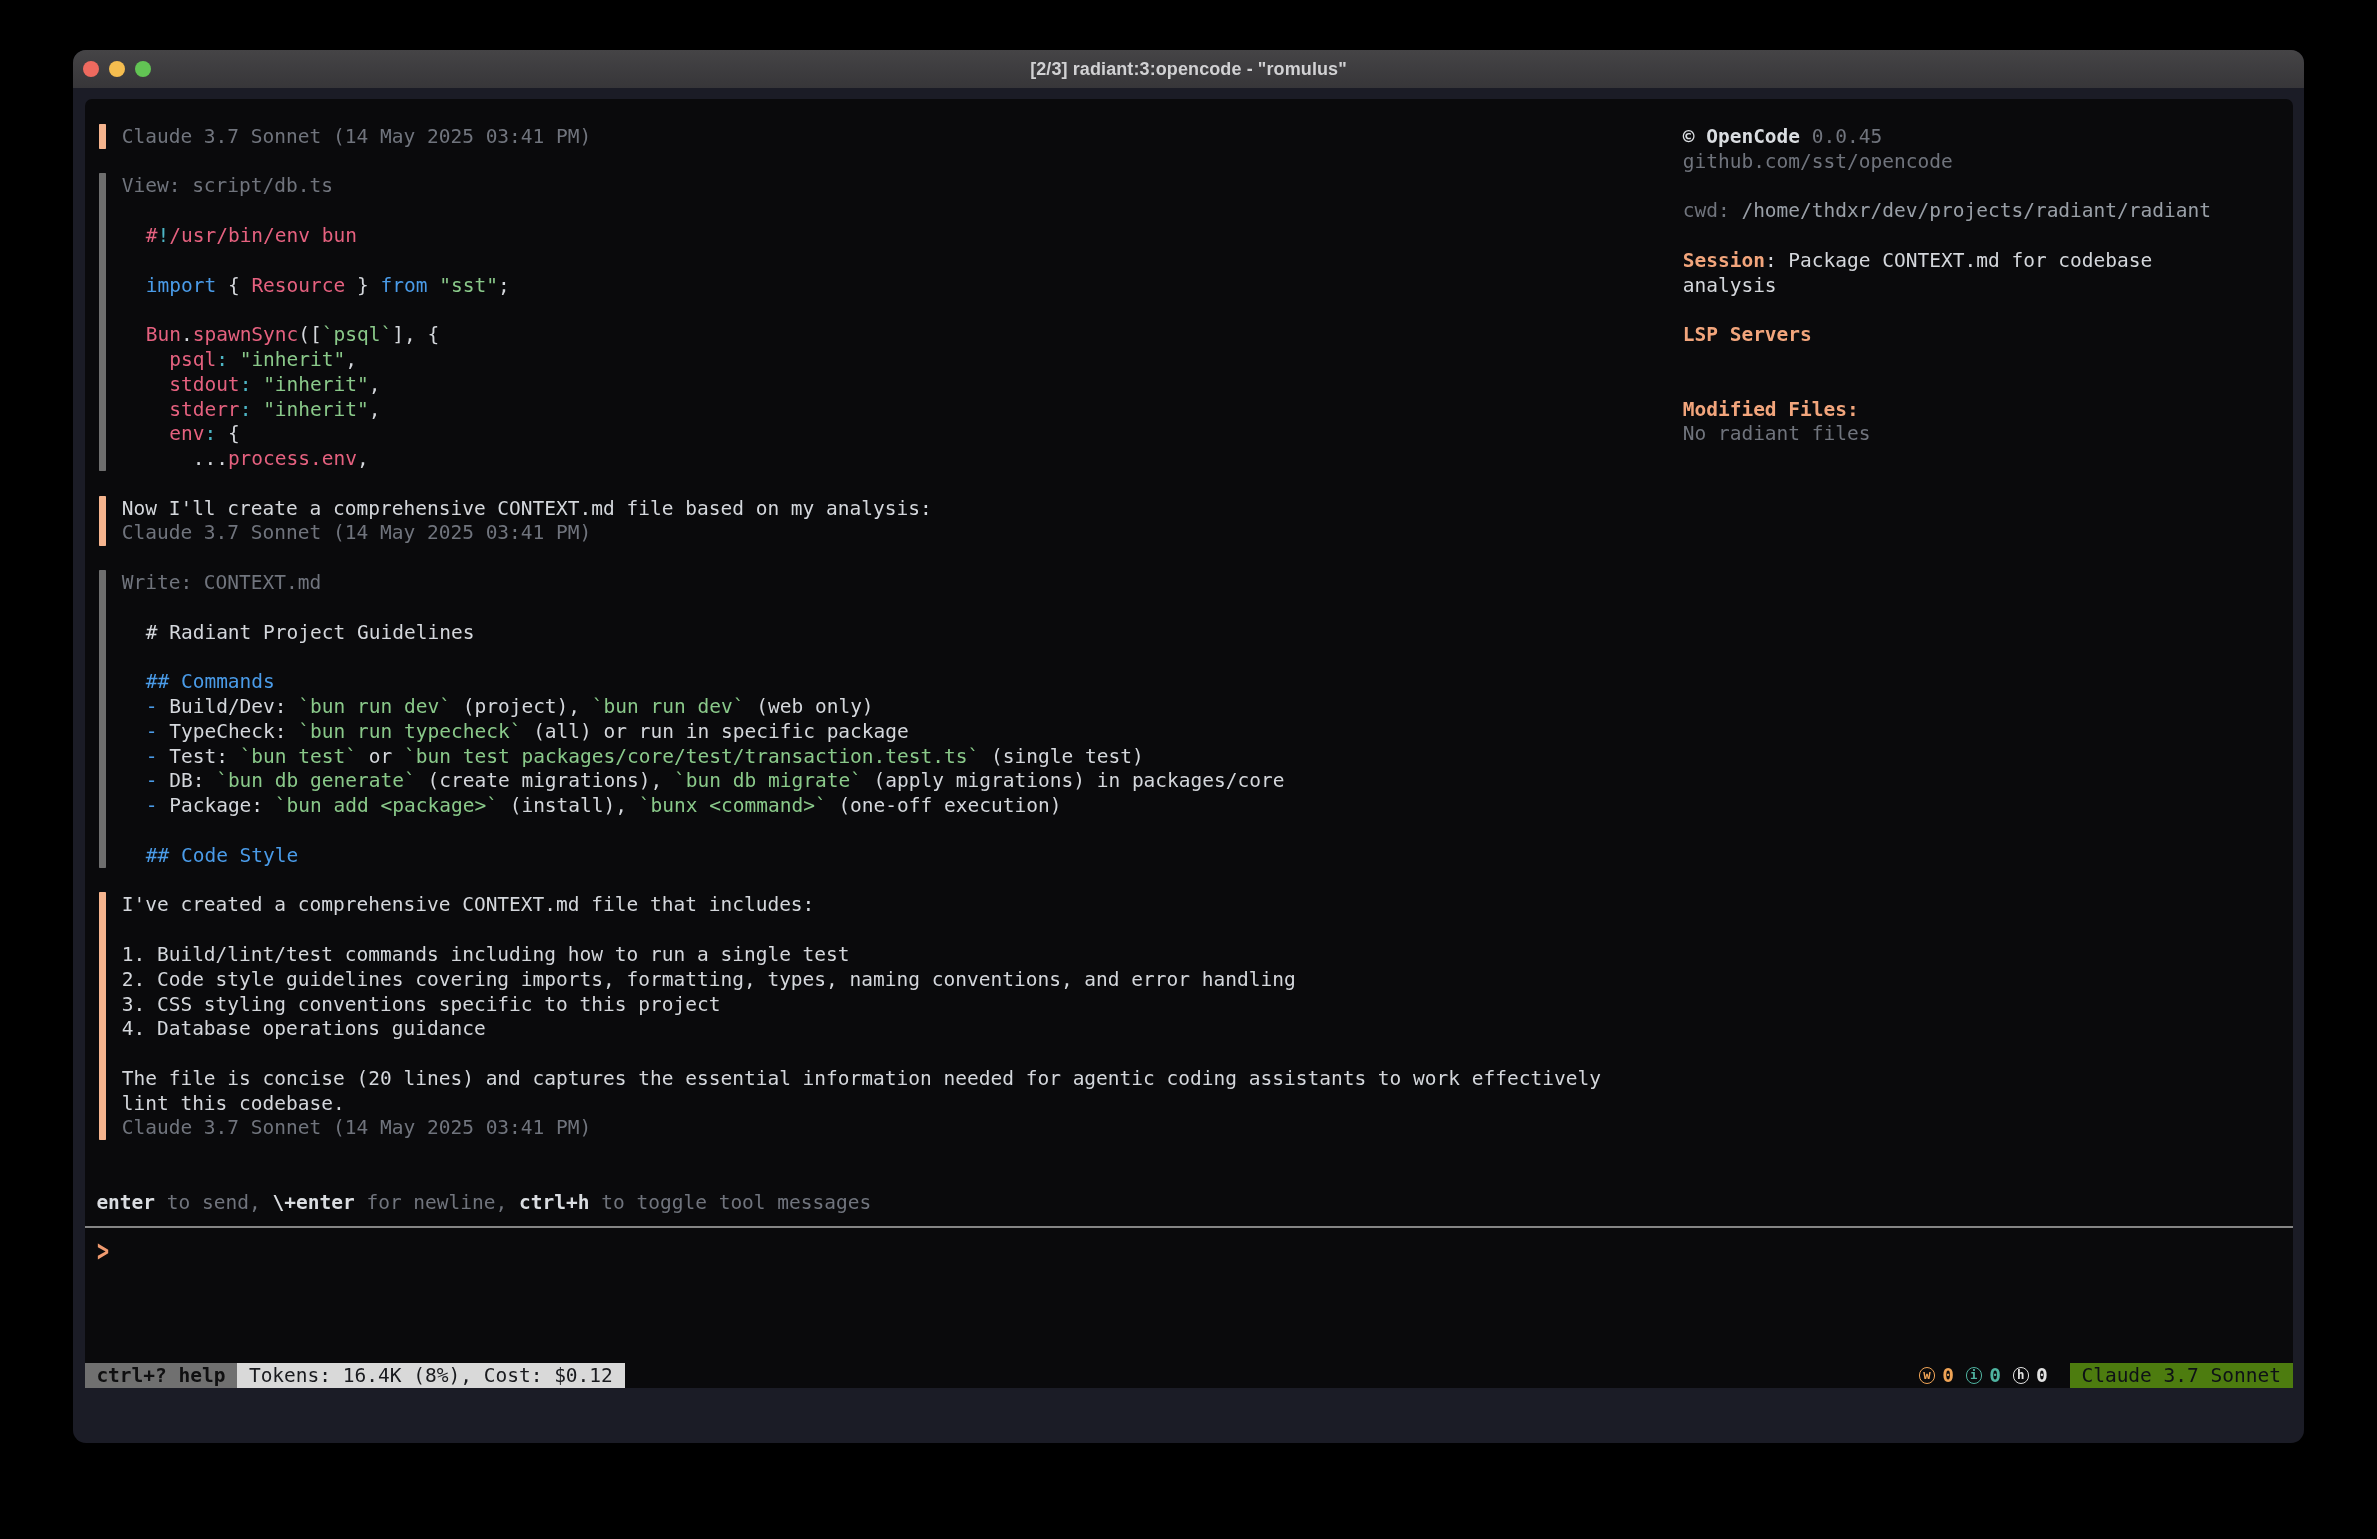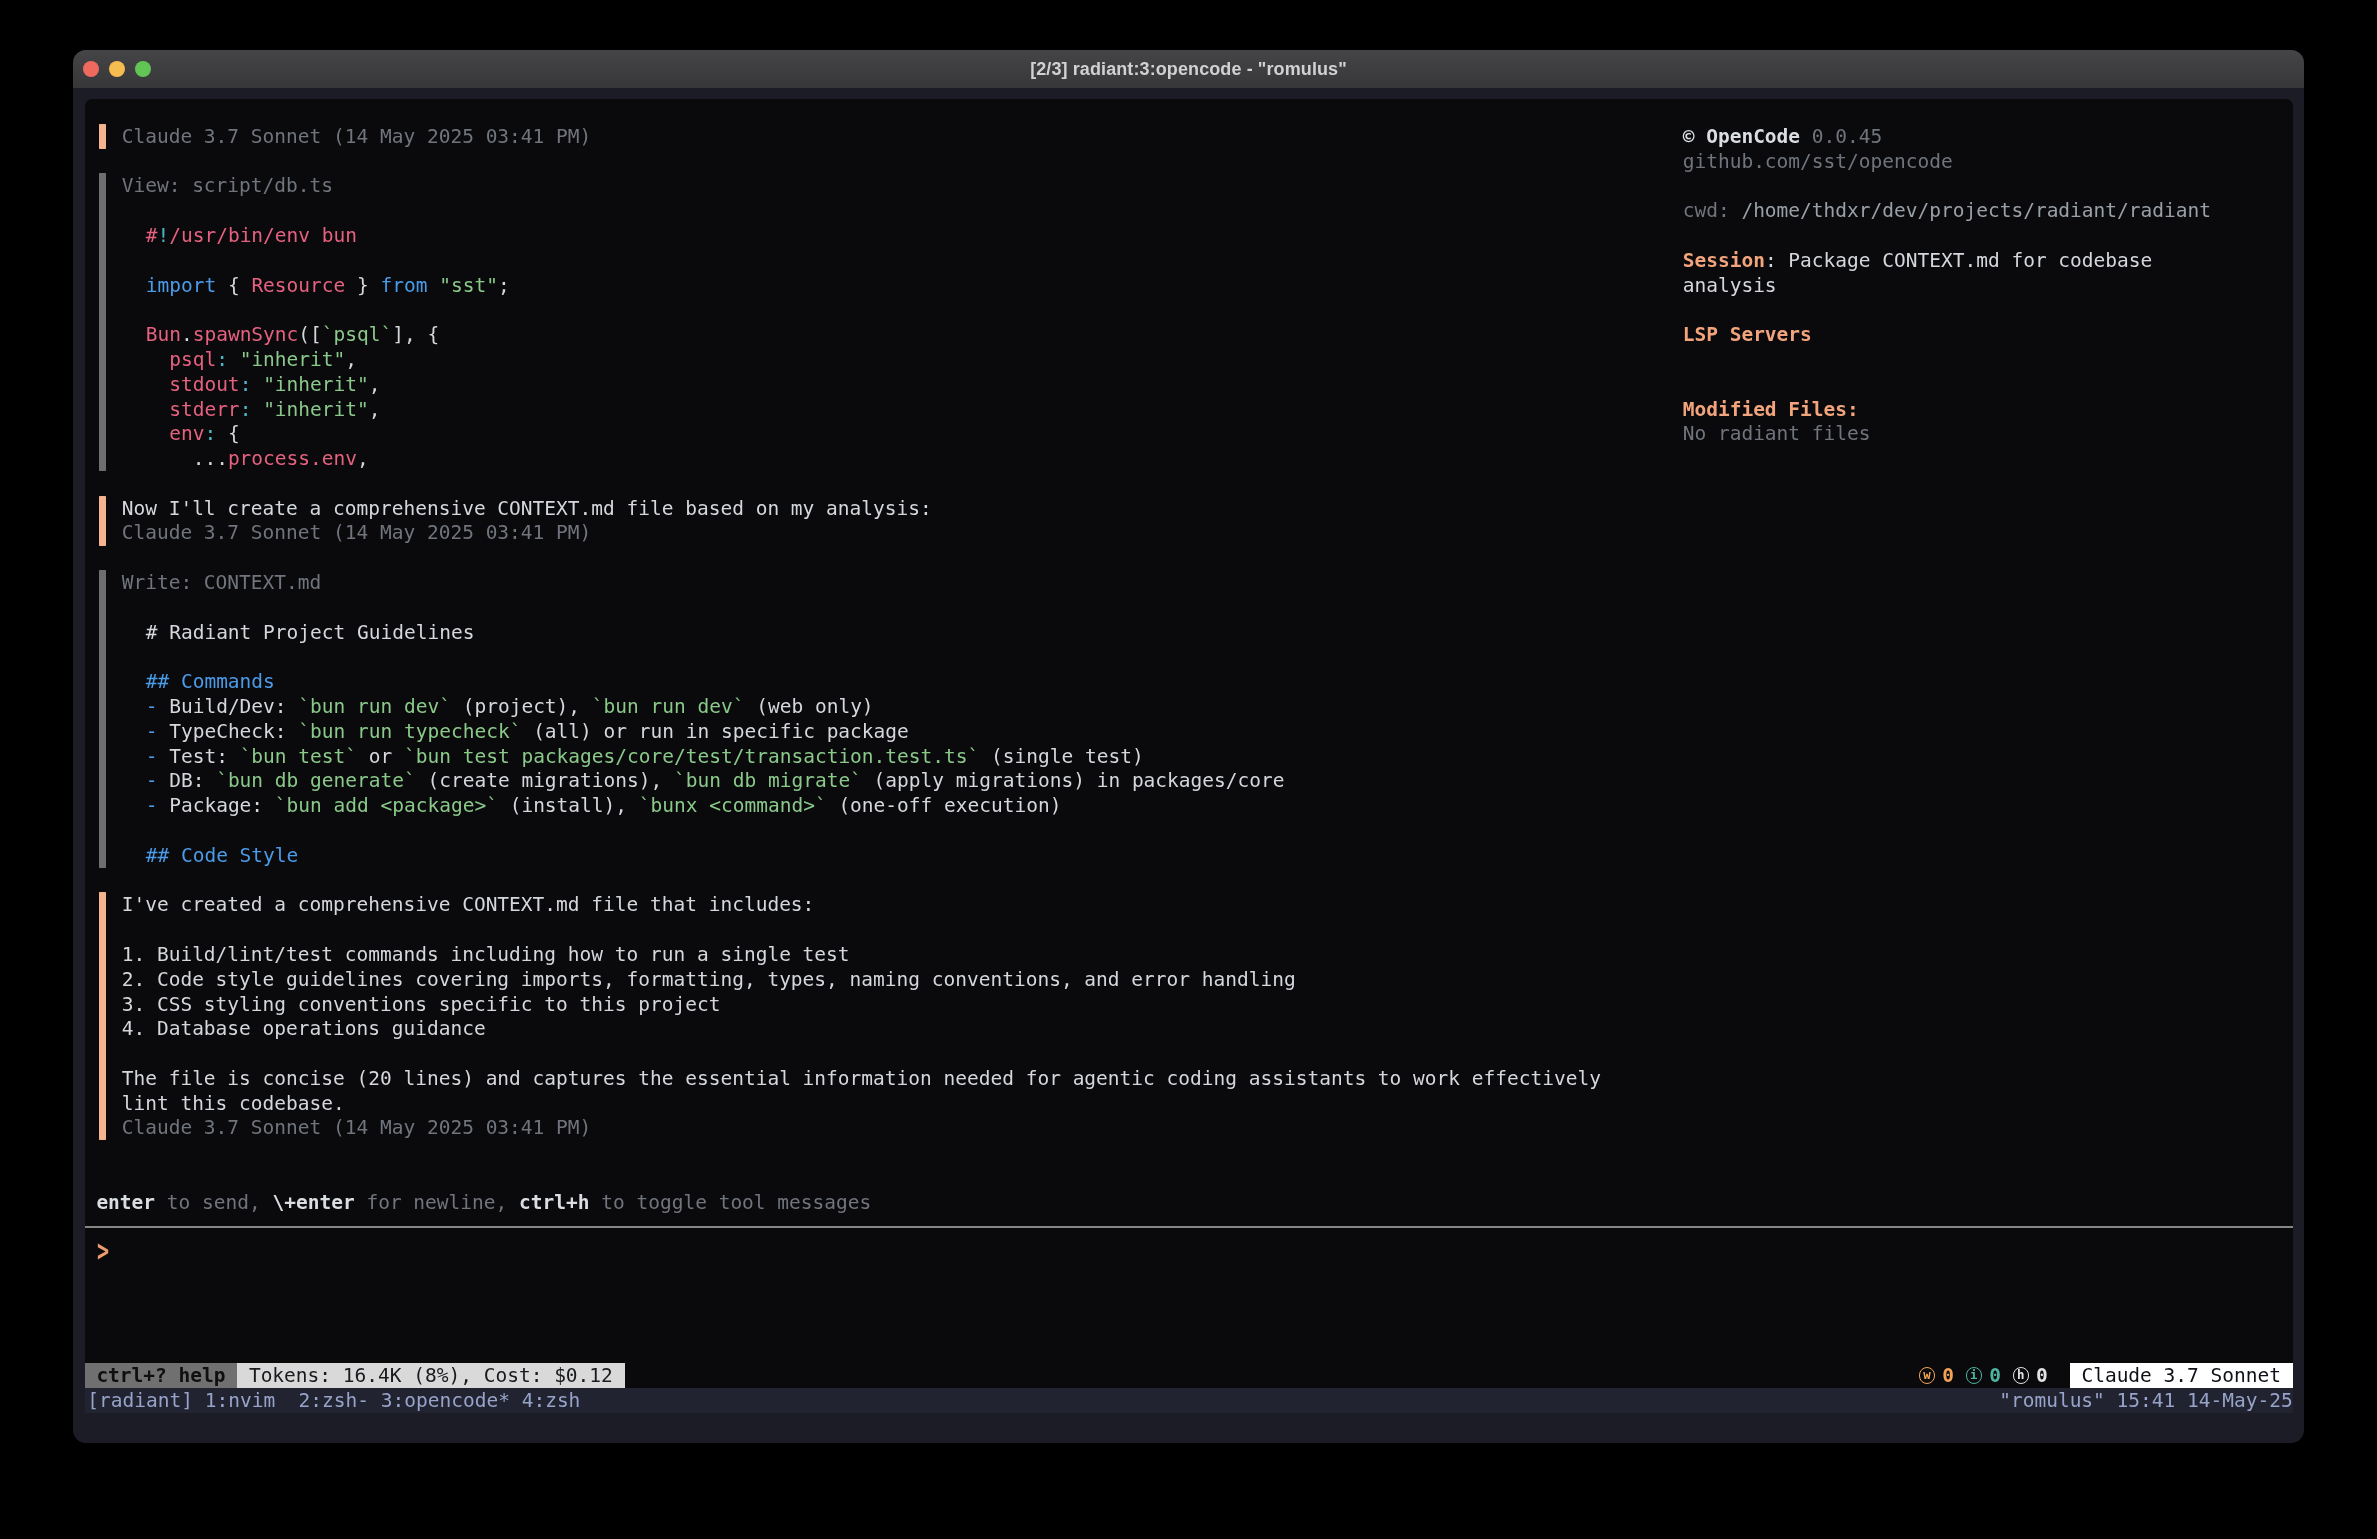--- a/index.html
+++ b/index.html
@@ -74,21 +74,21 @@
   .diag{display:flex;align-items:center;}
   .diag-circle{
     width:16.3px;height:16.3px;border-radius:50%;border:1.6px solid currentColor;
     display:flex;align-items:center;justify-content:center;
     font-size:12.4px;font-weight:700;line-height:1;
   }
   .diag-count{width:11.7px;text-align:center;font-weight:700;margin-left:7.2px;}
   .diag.w{color:#f0a456;}
   .diag.i{color:#4fb3a0;}
   .diag.h{color:#e2e2e2;}
-  .st-model{background:#ffffff;color:#0e1116;padding:0 11.7px;line-height:25px;margin-left:22px;}
+  .st-model{background:#4d7c0f;color:#0e1116;padding:0 11.7px;line-height:25px;margin-left:22px;}
   .tmuxbar{
     position:absolute;left:11.7px;top:1338px;width:2208px;height:25px;
     background:var(--tmux-bg);
     font-family:"DejaVu Sans Mono",monospace;font-size:19.5px;line-height:25px;
     color:#97a3c9;white-space:pre;
   }
   .tmux-left{position:absolute;left:2.6px;top:0;}
   .tmux-right{position:absolute;right:0;top:0;}
 </style>
 </head>
@@ -175,20 +175,16 @@
       <div class="ln c-g" style="left:1598px;top:50px;">github.com/sst/opencode</div>
       <div class="ln" style="left:1598px;top:99px;"><span class="c-g">cwd: </span><span class="c-g2">/home/thdxr/dev/projects/radiant/radiant</span></div>
       <div class="ln" style="left:1598px;top:149px;"><span class="c-o">Session</span><span class="c-w">: Package CONTEXT.md for codebase</span></div>
       <div class="ln" style="left:1598px;top:174px;">analysis</div>
       <div class="ln c-o" style="left:1598px;top:223px;">LSP Servers</div>
       <div class="ln c-o" style="left:1598px;top:298px;">Modified Files:</div>
       <div class="ln c-g" style="left:1598px;top:322px;">No radiant files</div>
 
     </div>
 
-    <div class="tmuxbar">
-      <span class="tmux-left">[radiant] 1:nvim  2:zsh- 3:opencode* 4:zsh</span>
-      <span class="tmux-right">"romulus" 15:41 14-May-25</span>
-    </div>
 
   </div>
 </div>
 
 
 </body></html>

